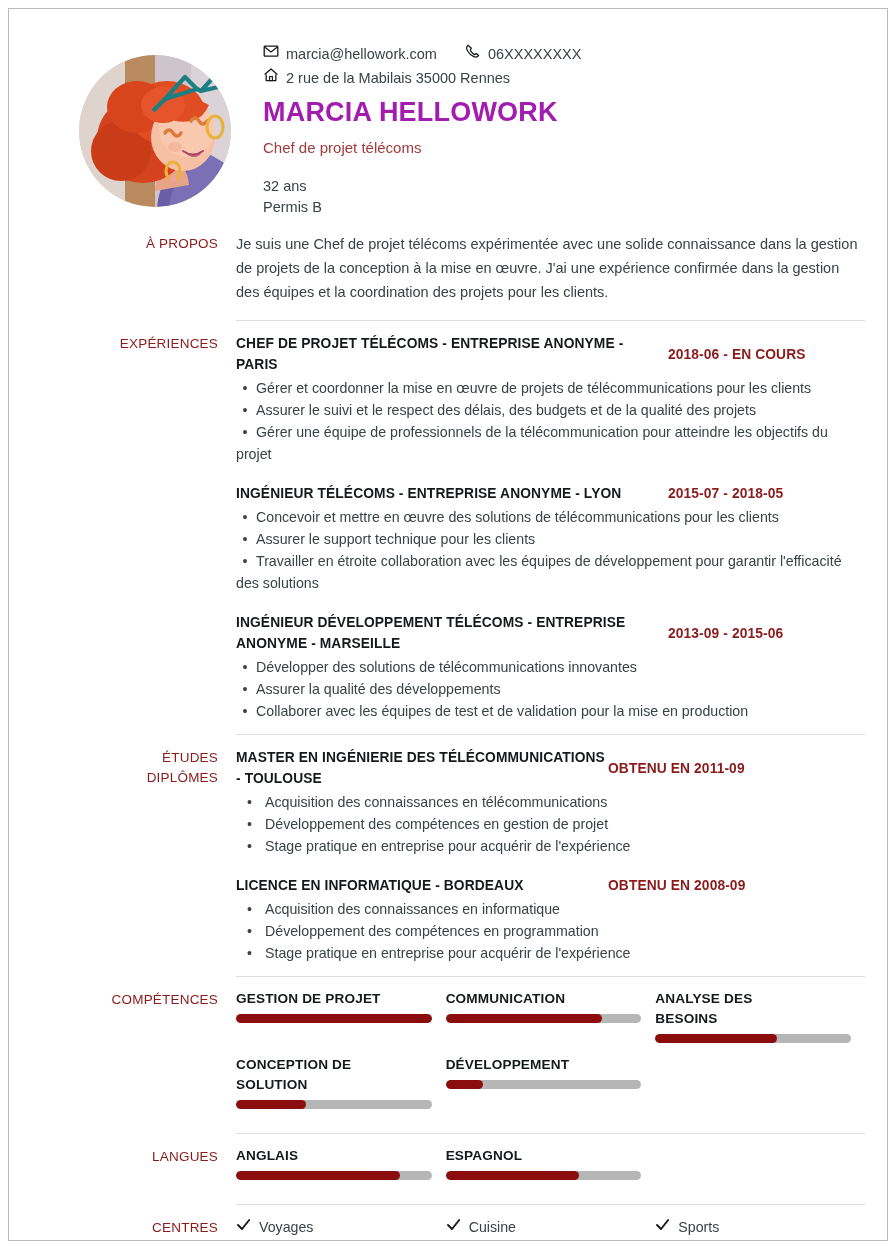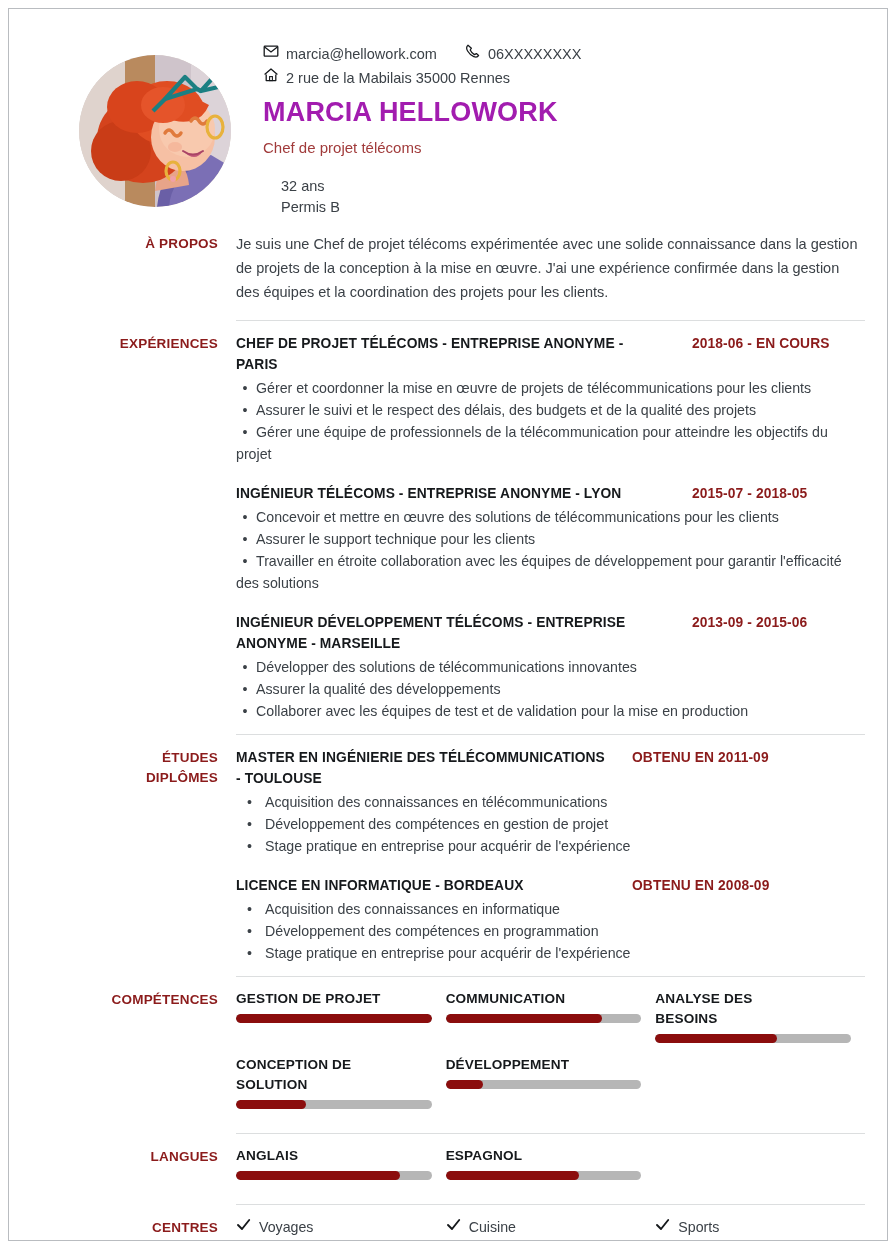--- a/index.html
+++ b/index.html
@@ -82,37 +82,36 @@
   .jobtitle {
     font-size: 15px;
     color: #a13b3b;
     margin-top: 11px;
   }
   .misc {
     margin-top: 20px;
     font-size: 14.5px;
     line-height: 21px;
     color: #3b4147;
-    margin-left: 18px;
   }
 
   
   .row {
     display: flex;
     align-items: flex-start;
     padding-left: 22px;
     padding-right: 22px;
   }
   .label-col {
     flex: 0 0 205px;
     width: 205px;
     text-align: right;
     padding-right: 18px;
     font-size: 13.5px;
-    font-weight: bold;
+    font-weight: normal;
     color: #8b1b1b;
     letter-spacing: 0.2px;
     line-height: 20px;
     padding-top: 2px;
   }
   .content-col {
     flex: 1 1 auto;
     min-width: 0;
     border-top: 1px solid #dcdedf;
     padding-top: 12px;
@@ -124,22 +123,22 @@
     font-size: 14.5px;
     line-height: 24px;
     color: #3b4147;
   }
 
   
   .entry { margin-bottom: 18px; }
   .entry:last-child { margin-bottom: 0; }
   .entry-head {
     display: flex;
-    align-items: flex-start;
-    gap: 26px;
+    align-items: center;
+    gap: 2px;
   }
   .entry-title {
     flex: 1 1 auto;
     font-size: 13.8px;
     font-weight: bold;
     color: #16191c;
     line-height: 21px;
     letter-spacing: 0.1px;
     max-width: 430px;
   }

